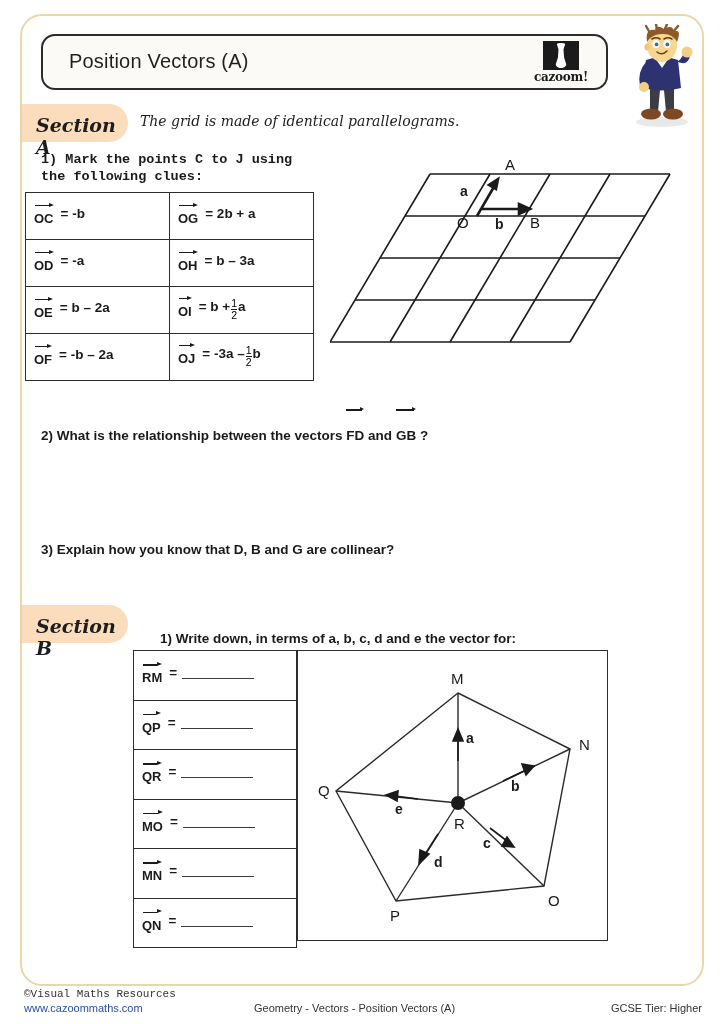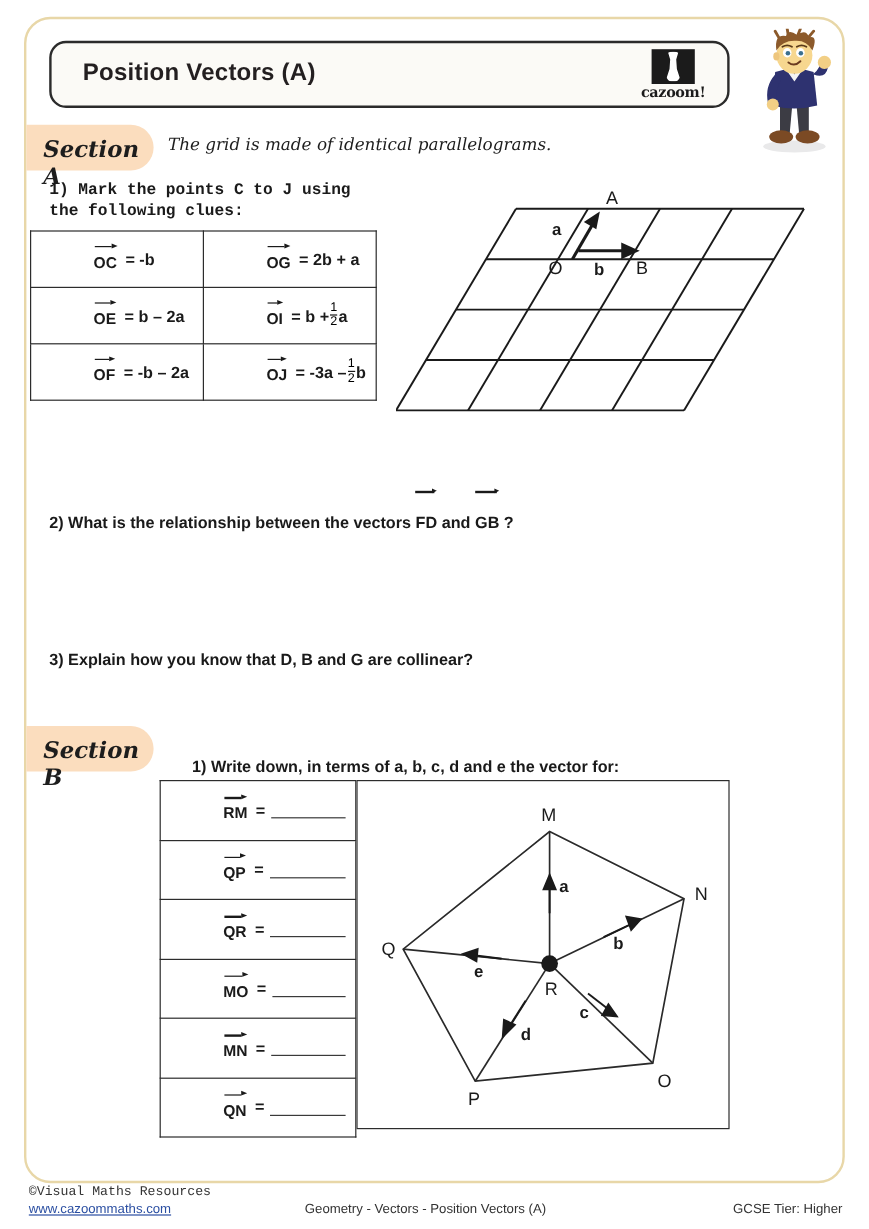--- a/index.html
+++ b/index.html
@@ -38,21 +38,21 @@
     border: 2px solid #2b2b2b;
     border-radius: 14px;
     background: #fbfaf6;
     box-sizing: border-box;
   }
   #page-title {
     position: absolute;
     left: 26px;
     top: 14px;
     font-size: 20px;
-    font-weight: bold;
+    font-weight: normal;
     color: #231f20;
     letter-spacing: .2px;
   }
 
   
   #logo {
     position: absolute;
     right: 14px;
     top: 5px;
     width: 62px;
@@ -169,21 +169,21 @@
     width: 289px;
     border-collapse: collapse;
     table-layout: fixed;
   }
   #tableA td {
     border: 1.6px solid #2c2c2c;
     height: 46px;
     padding: 0 8px;
     vertical-align: middle;
   }
-  .cellrow { display: flex; align-items: center; margin-left: 44px; }
+  .cellrow { display: flex; align-items: flex-start; }
   .vlabel {
     position: relative;
     font-size: 13px;
     font-weight: bold;
     color: #1a1a1a;
     padding-top: 5px;
     margin-right: 7px;
     white-space: nowrap;
   }
   .vlabel::before {
@@ -250,21 +250,21 @@
     box-sizing: border-box;
     background: #ffffff;
   }
   #gridA-wrap { position: absolute; left: 330px; top: 158px; width: 372px; height: 205px; }
 
   svg { display: block; }
 
   
   .footer-txt { position: absolute; font-size: 11px; color: #333; font-family: "Liberation Sans", sans-serif; }
   #f-copy  { left: 24px; top: 988px; color: #333; font-family: Liberation Mono, monospace; }
-  #f-link  { left: 24px; top: 1002px; color: #2b4fa2; text-decoration: underline; }
+  #f-link  { left: 24px; top: 1002px; color: #2b4fa2; }
   #f-mid   { left: 254px; top: 1002px; }
   #f-right { right: 22px; top: 1002px; }
 </style>
 </head>
 <body>
 
 <div id="page-frame"></div>
 
 <div id="title-box">
   <div id="page-title">Position Vectors (A)</div>
@@ -325,20 +325,34 @@
       <td>
           <div class="cellrow">
         <span class="vlabel">OC</span>
         <span class="vexpr">= -b</span>
       </div>
         </td>
       <td>
           <div class="cellrow">
         <span class="vlabel">OG</span>
         <span class="vexpr">= 2b + a</span>
+      </div>
+        </td>
+    </tr>
+    <tr>
+      <td>
+          <div class="cellrow">
+        <span class="vlabel">OD</span>
+        <span class="vexpr">= -a</span>
+      </div>
+        </td>
+      <td>
+          <div class="cellrow">
+        <span class="vlabel">OH</span>
+        <span class="vexpr">= b – 3a</span>
       </div>
         </td>
     </tr>
     <tr>
       <td>
           <div class="cellrow">
         <span class="vlabel">OE</span>
         <span class="vexpr">= b – 2a</span>
       </div>
         </td>

